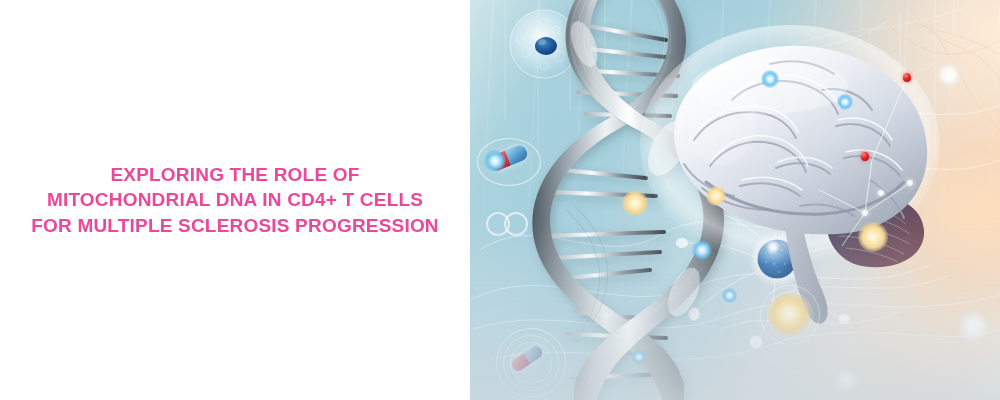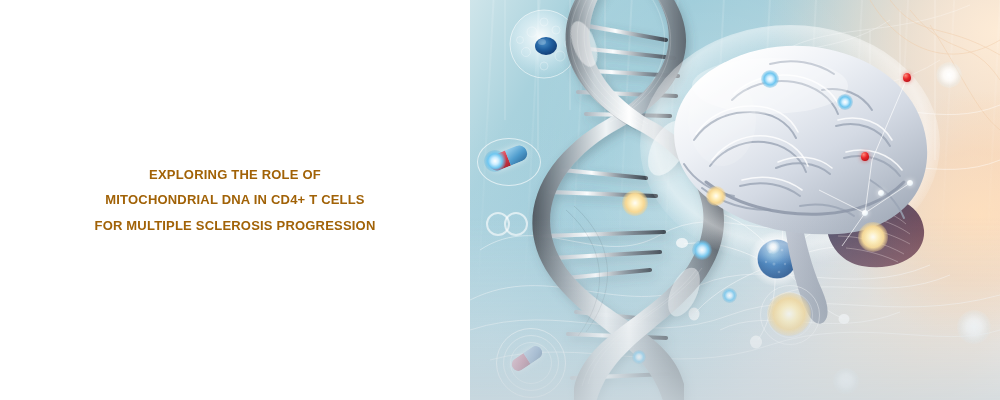--- a/index.html
+++ b/index.html
@@ -29,24 +29,24 @@
     height: 400px;
     background: #ffffff;
     display: flex;
     align-items: center;
     justify-content: center;
   }
 
   #banner-title {
     width: 420px;
     text-align: center;
-    color: #a16207;
+    color: #ec4899;
     font-family: "Liberation Sans", sans-serif;
     font-weight: bold;
-    font-size: 13px;
+    font-size: 19px;
     line-height: 25.5px;
     letter-spacing: 0.2px;
     text-transform: uppercase;
     white-space: pre-line;
     margin: 0;
     padding: 0;
     -webkit-font-smoothing: antialiased;
   }
 
   

